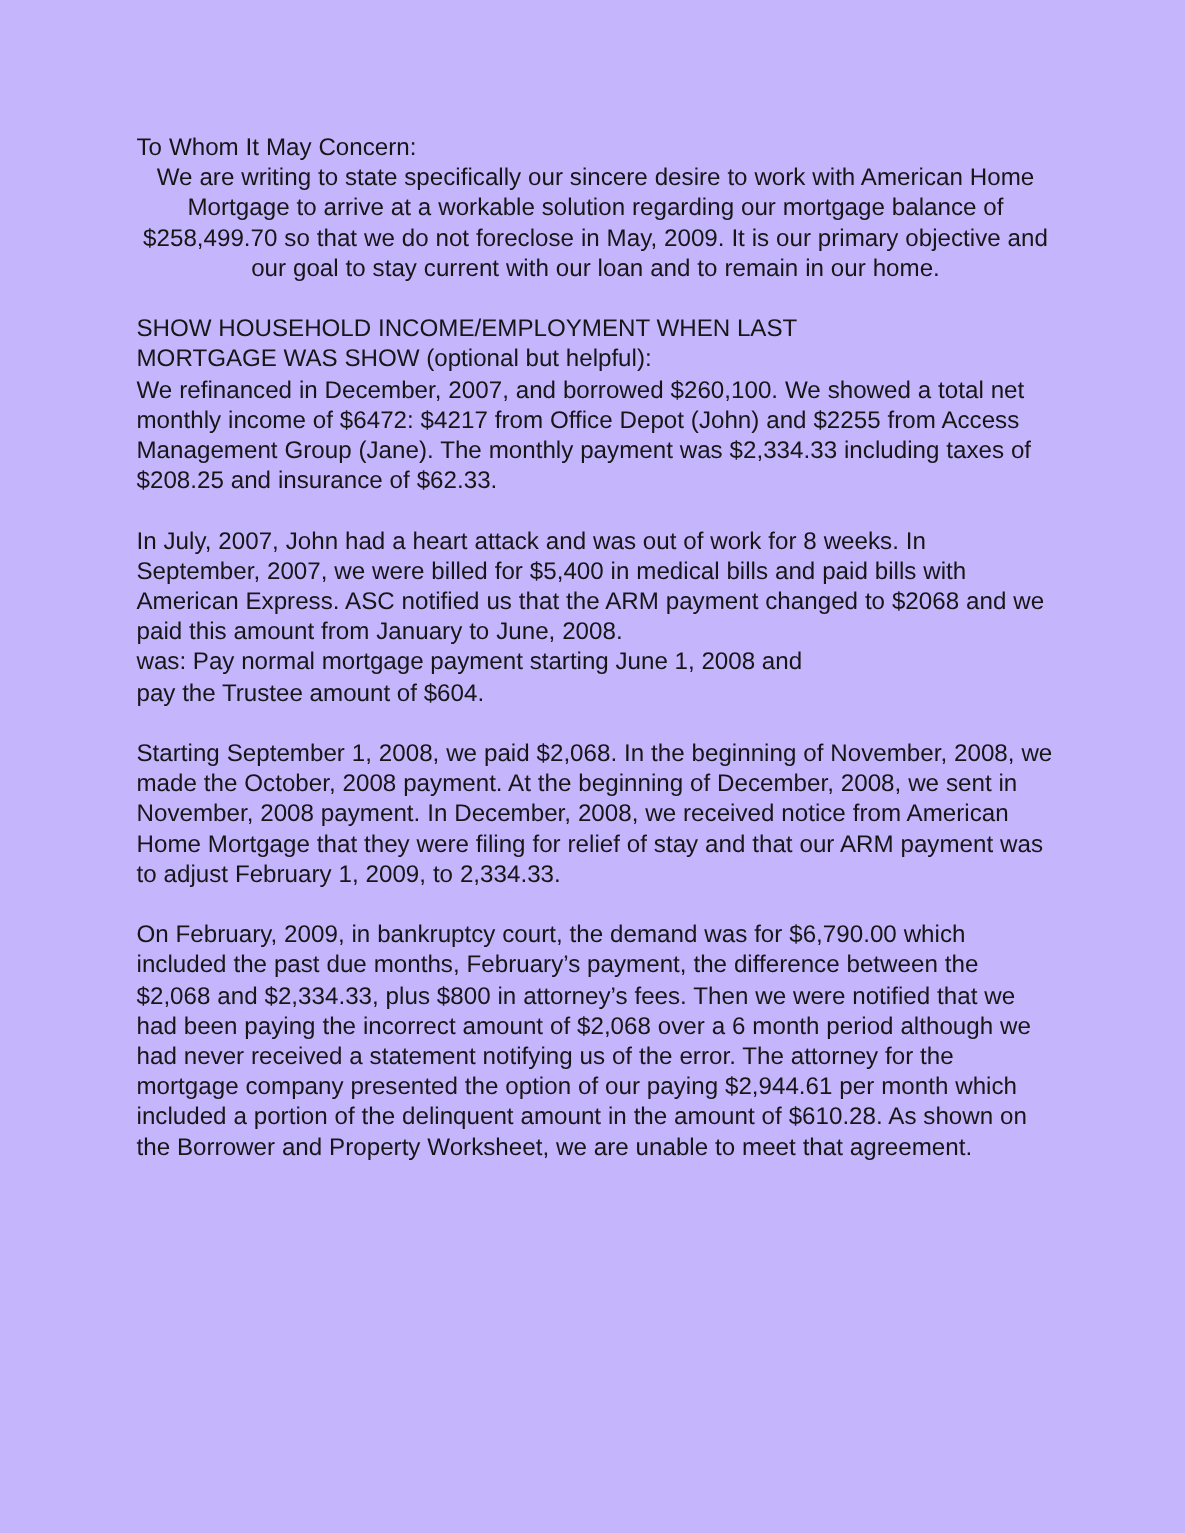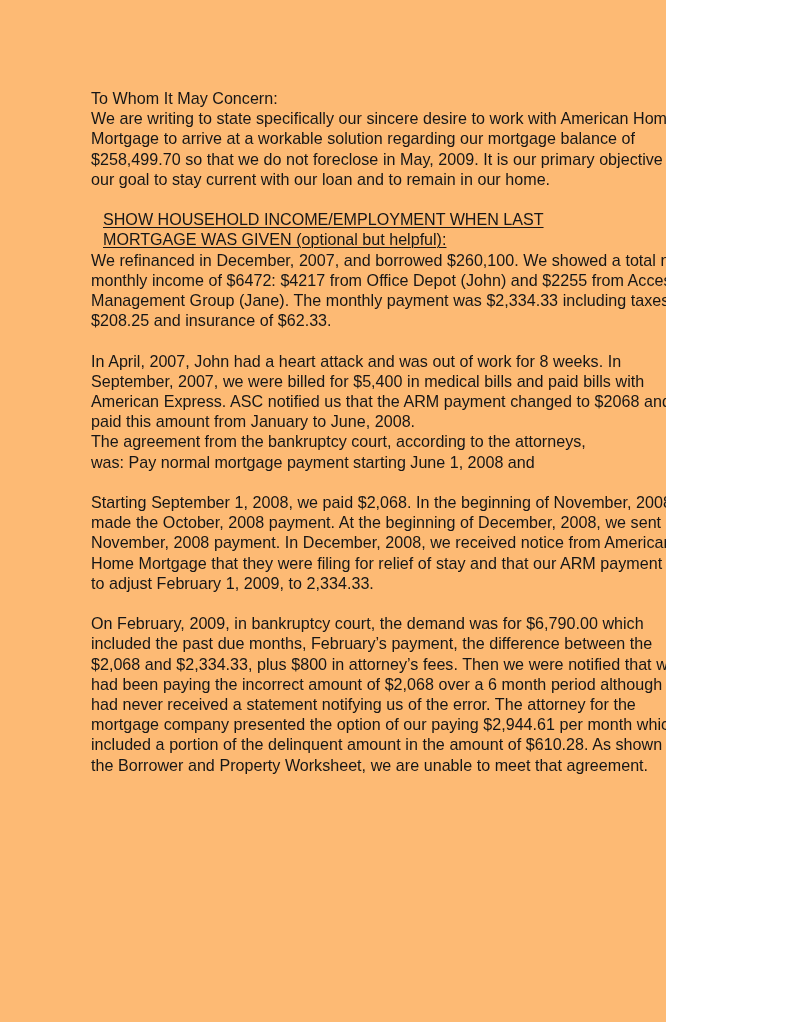--- a/index.html
+++ b/index.html
@@ -3,23 +3,23 @@
 <meta charset="utf-8">
 <title>Hardship Letter</title>
 <style>
   html, body {
     margin: 0;
     padding: 0;
     background: #ffffff;
   }
   .page {
     position: relative;
-    width: 666px;
+    width: 790px;
     height: 1022px;
-    background: #fdba74;
+    background: #c4b5fd;
     overflow: hidden;
     box-sizing: border-box;
   }
   .doc-body {
     position: absolute;
     left: 91px;
     top: 88px;
     width: 612px;
   }
   .para {
@@ -29,29 +29,28 @@
     color: #161616;
     margin: 0;
     padding: 0;
     text-align: left;
     letter-spacing: 0.01px;
     word-spacing: 0.1px;
     -webkit-font-smoothing: none;
   }
   .para + .para {
     margin-top: 0;
+    text-align: center;
   }
   .gap {
     margin-top: 20.2px;
   }
   .heading-underline {
-    text-decoration: underline;
     text-decoration-thickness: 1.2px;
     text-underline-offset: 2.2px;
-    margin-left: 12px;
   }
   .heading-block {
     font-family: "Liberation Sans", sans-serif;
     font-size: 16.1px;
     line-height: 20.2px;
     color: #161616;
     margin: 0;
   }
   .plain {
     text-decoration: none;
@@ -67,33 +66,33 @@
   <div class="doc-body">
 
     <p class="para">To Whom It May Concern:</p>
 
     <p class="para">We are writing to state specifically our sincere desire to work with American Home Mortgage to arrive at a workable solution regarding our mortgage balance of $258,499.70 so that we do not foreclose in May, 2009. It is our primary objective and our goal to stay current with our loan and to remain in our home.</p>
 
     <div class="gap"></div>
 
     <div class="heading-block">
       <span class="heading-underline nowrap-line">SHOW HOUSEHOLD INCOME/EMPLOYMENT WHEN LAST</span>
-      <span class="heading-underline nowrap-line">MORTGAGE WAS GIVEN (optional but helpful):</span>
+      <span class="heading-underline nowrap-line">MORTGAGE WAS SHOW (optional but helpful):</span>
     </div>
 
     <p class="para">We refinanced in December, 2007, and borrowed $260,100. We showed a total net monthly income of $6472: $4217 from Office Depot (John) and $2255 from Access Management Group (Jane). The monthly payment was $2,334.33 including taxes of $208.25 and insurance of $62.33.</p>
 
     <div class="gap"></div>
 
 
-    <p class="para">In April, 2007, John had a heart attack and was out of work for 8 weeks. In September, 2007, we were billed for $5,400 in medical bills and paid bills with American Express. ASC notified us that the ARM payment changed to $2068 and we paid this amount from January to June, 2008.</p>
+    <p class="para">In July, 2007, John had a heart attack and was out of work for 8 weeks. In September, 2007, we were billed for $5,400 in medical bills and paid bills with American Express. ASC notified us that the ARM payment changed to $2068 and we paid this amount from January to June, 2008.</p>
 
     <div class="heading-block">
-      <span class="nowrap-line">The agreement from the bankruptcy court, according to the attorneys,</span>
       <span class="nowrap-line">was: Pay normal mortgage payment starting June 1, 2008 and</span>
+      <span class="nowrap-line">pay the Trustee amount of $604.</span>
     </div>
 
     <div class="gap"></div>
 
     <p class="para">Starting September 1, 2008, we paid $2,068. In the beginning of November, 2008, we made the October, 2008 payment. At the beginning of December, 2008, we sent in November, 2008 payment. In December, 2008, we received notice from American Home Mortgage that they were filing for relief of stay and that our ARM payment was to adjust February 1, 2009, to 2,334.33.</p>
 
     <div class="gap"></div>
 
     <p class="para">On February, 2009, in bankruptcy court, the demand was for $6,790.00 which included the past due months, February’s payment, the difference between the $2,068 and $2,334.33, plus $800 in attorney’s fees. Then we were notified that we had been paying the incorrect amount of $2,068 over a 6 month period although we had never received a statement notifying us of the error. The attorney for the mortgage company presented the option of our paying $2,944.61 per month which included a portion of the delinquent amount in the amount of $610.28. As shown on the Borrower and Property Worksheet, we are unable to meet that agreement.</p>
 

